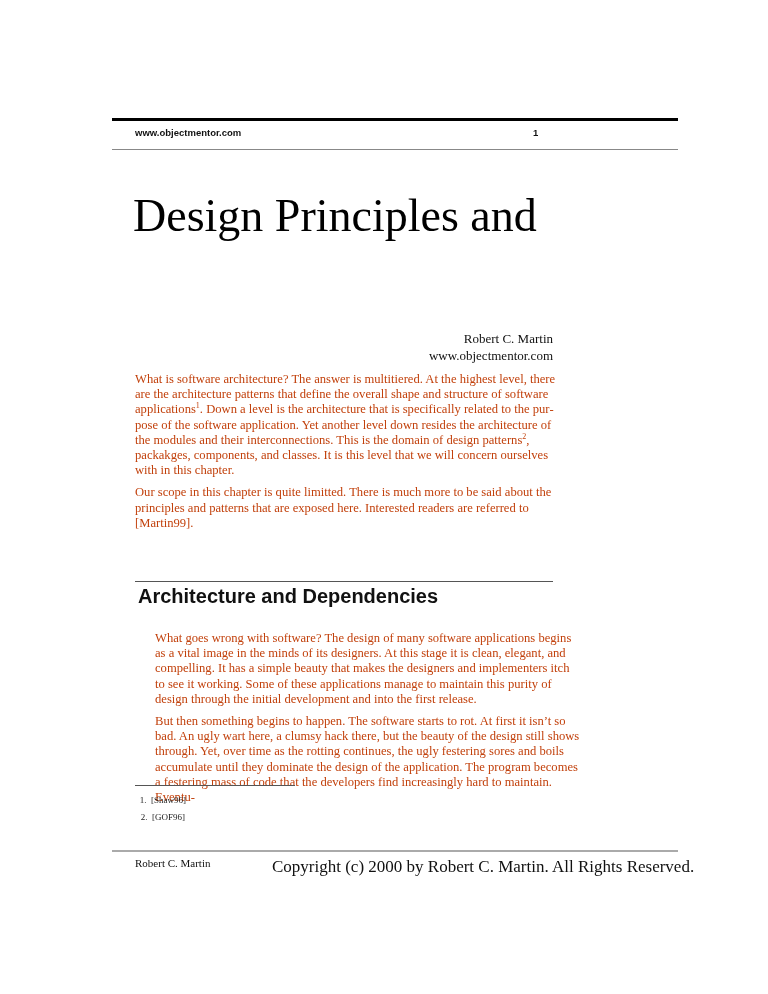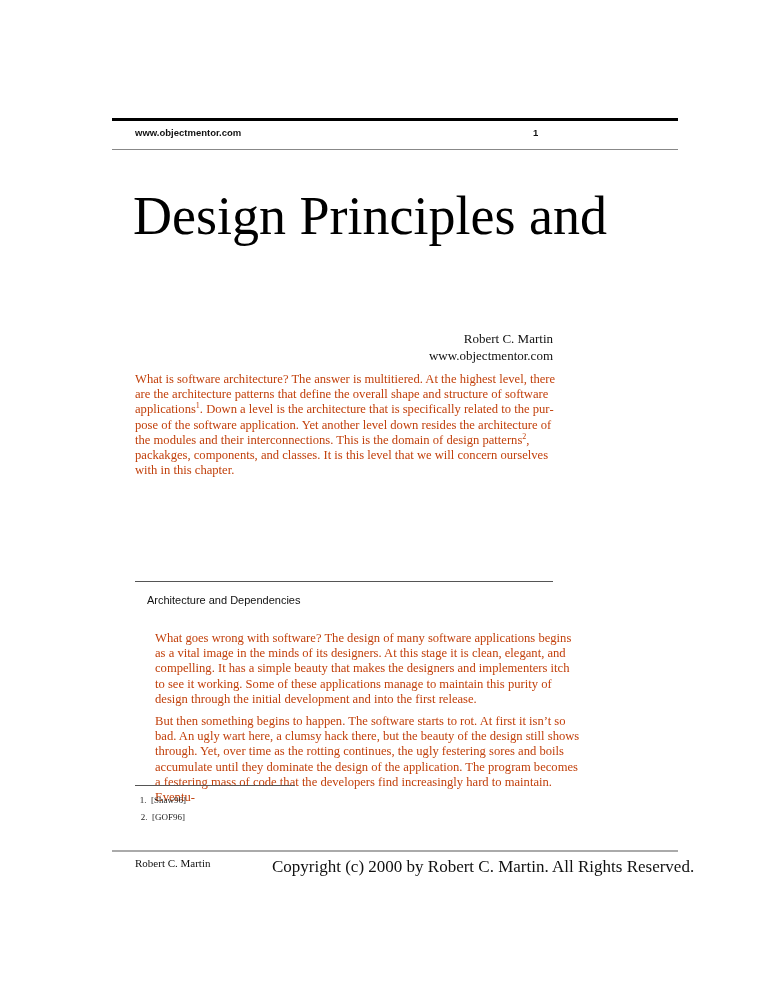--- a/index.html
+++ b/index.html
@@ -3,28 +3,28 @@
   <meta charset="utf-8">
   <style>
     html, body { margin: 0; padding: 0; background: #ffffff; }
     body { width: 768px; height: 994px; position: relative; overflow: hidden;
            font-family: "Liberation Serif", serif; color: #111111; }
     .abs { position: absolute; }
     .hdr-rule-top { left: 112px; top: 118px; width: 566px; height: 3px; background: #000000; }
     .hdr-rule-bottom { left: 112px; top: 149px; width: 566px; height: 1px; background: #888888; }
     .hdr-site { left: 135px; top: 127px; font-family: "Liberation Sans", sans-serif; font-weight: bold; font-size: 9.5px; color: #111; }
     .hdr-page { left: 533px; top: 127px; font-family: "Liberation Sans", sans-serif; font-weight: bold; font-size: 9.5px; color: #111; }
-    .title { left: 133px; top: 190px; font-size: 54px; line-height: 52px; color: #000; font-weight: normal; margin: 0; }
+    .title { left: 133px; top: 190px; font-size: 46px; line-height: 52px; color: #000; font-weight: normal; margin: 0; }
     .byline { left: 380px; width: 173px; top: 330px; text-align: right; font-size: 13px; line-height: 17px; }
     .body { left: 135px; width: 425px; font-size: 12.6px; line-height: 15.2px; color: #c2410c; }
     .body p { margin: 0 0 7px 0; }
     .body sup { font-size: 8px; line-height: 0; vertical-align: 5px; }
     .p-intro { top: 372px; }
     .sec-rule { left: 135px; top: 581px; width: 418px; height: 1px; background: #555555; }
-    .sec-title { left: 135px; top: 582px; font-family: "Liberation Sans", sans-serif; font-weight: normal; font-size: 11px; color: #111; margin: 12px; }
+    .sec-title { left: 135px; top: 582px; font-family: "Liberation Sans", sans-serif; font-weight: bold; font-size: 20px; color: #111; margin: 3px; }
     .p-arch { top: 631px; margin-left: 20px; }
     .fn-rule { left: 135px; top: 785px; width: 160px; height: 1px; background: #555555; }
     .footnotes { left: 135px; top: 792px; font-size: 9px; line-height: 17px; color: #222; text-align: center; }
     .fn-num { display: inline-block; width: 16px; }
     .ftr-rule { left: 112px; top: 850px; width: 566px; height: 2px; background: #aaaaaa; }
     .ftr-author { left: 135px; top: 857px; font-size: 11px; color: #111; }
     .ftr-copy { left: 272px; top: 857px; font-size: 17px; color: #111; }
   </style>
 </head>
 <body>
@@ -38,20 +38,21 @@
   <span>Design Principles and</span><br>
 </h1>
 
 <div class="abs byline">
   <div>Robert C. Martin</div>
   <div>www.objectmentor.com</div>
 </div>
 
 <div class="abs body p-intro">
   <p><span>What is software architecture? The answer is multitiered. At the highest level, there are the architecture patterns that define the overall shape and structure of software applications</span><sup>1</sup><span>. Down a level is the architecture that is specifically related to the pur­pose of the software application. Yet another level down resides the architecture of the modules and their interconnections. This is the domain of design patterns</span><sup>2</sup><span>, pack­akges, components, and classes. It is this level that we will concern ourselves with in this chapter.</span></p>
+  <p>Our scope in this chapter is quite limitted. There is much more to be said about the principles and patterns that are exposed here. Interested readers are referred to [Martin99].</p>
 </div>
 
 <div class="abs sec-rule"></div>
 <h2 class="abs sec-title">Architecture and Dependencies</h2>
 
 <div class="abs body p-arch">
   <p>What goes wrong with software? The design of many software applications begins as a vital image in the minds of its designers. At this stage it is clean, elegant, and com­pelling. It has a simple beauty that makes the designers and implementers itch to see it working. Some of these applications manage to maintain this purity of design through the initial development and into the first release.</p>
   <p>But then something begins to happen. The software starts to rot. At first it isn’t so bad. An ugly wart here, a clumsy hack there, but the beauty of the design still shows through. Yet, over time as the rotting continues, the ugly festering sores and boils accumulate until they dominate the design of the application. The program becomes a festering mass of code that the developers find increasingly hard to maintain. Eventu-</p>
 </div>
 

